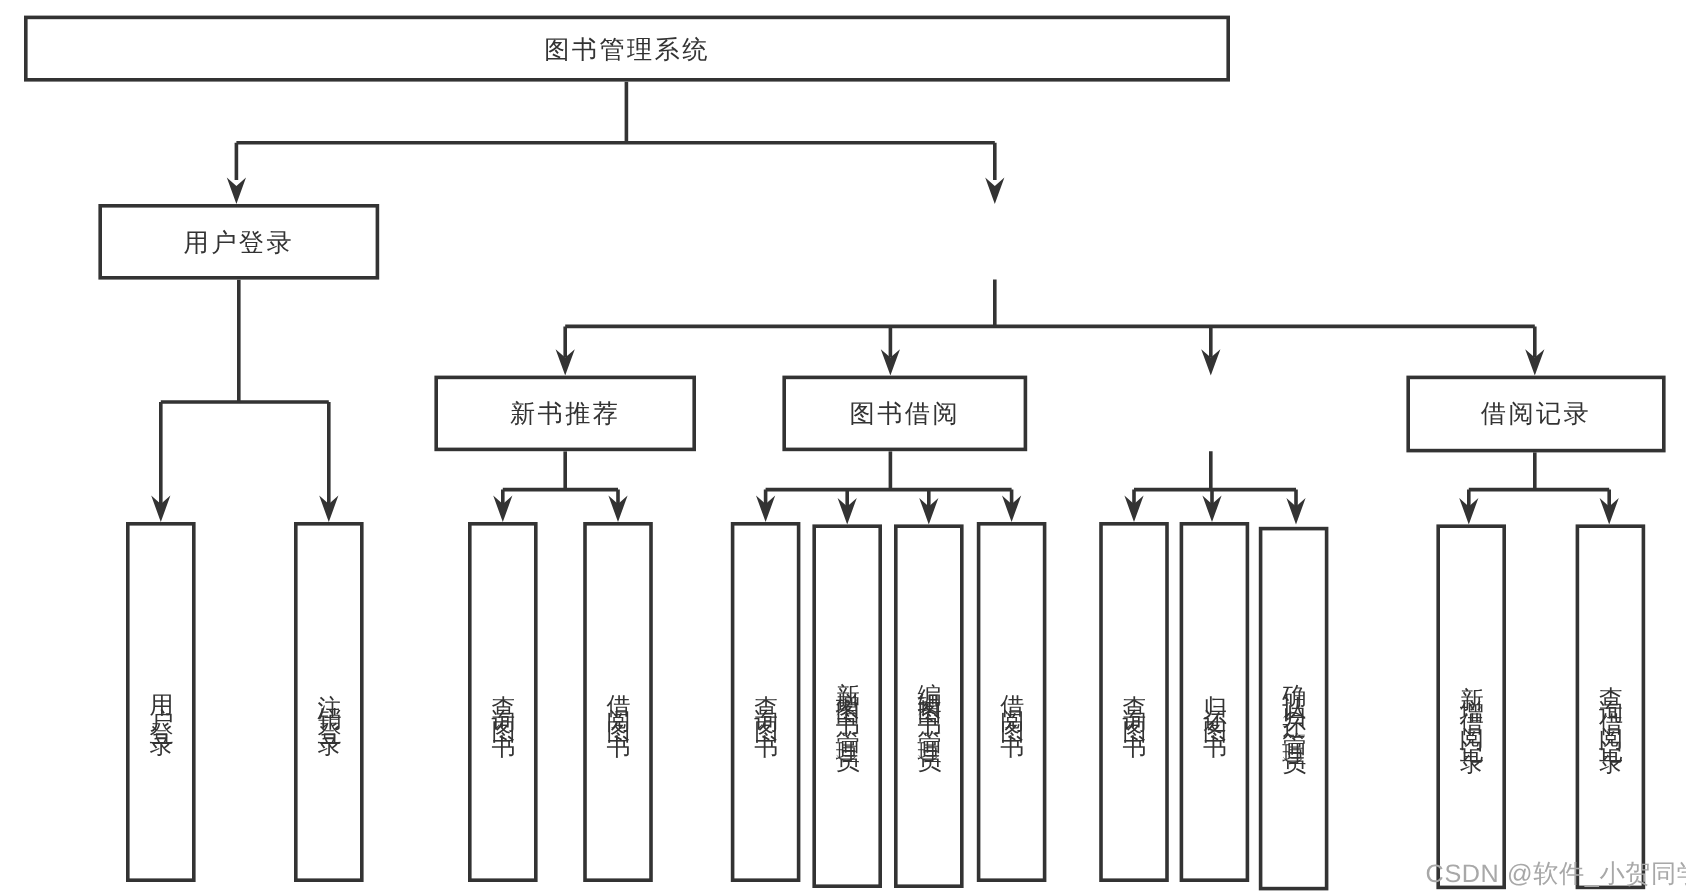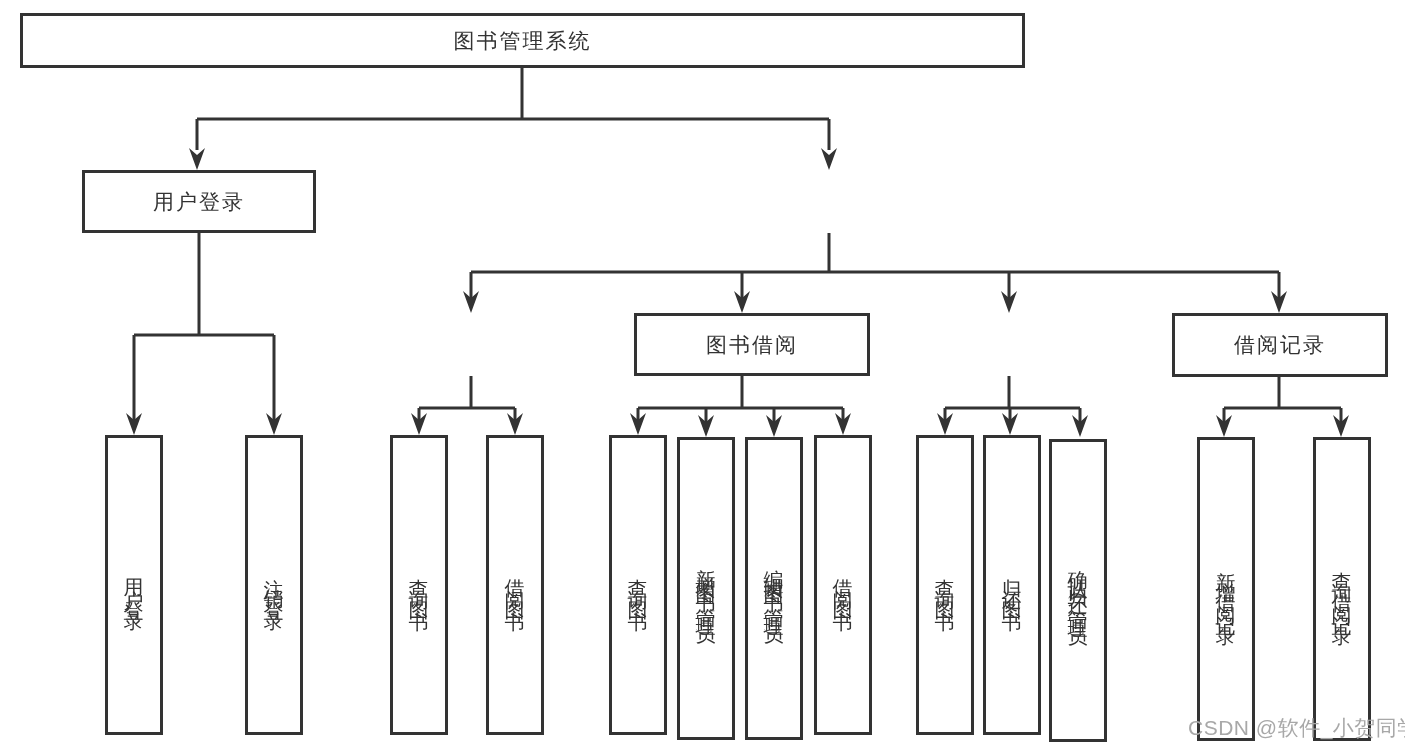--- a/index.html
+++ b/index.html
@@ -103,21 +103,22 @@
     <use href="#arrowhead" x="1010" y="435"></use>
     <use href="#arrowhead" x="1080" y="437"></use>
     <use href="#arrowhead" x="1224" y="437"></use>
     <use href="#arrowhead" x="1341" y="437"></use>
   </svg>
 
   <div class="node n-h" style="left:20px;top:13px;width:1005px;height:55px">图书管理系统</div>
 
   <div class="node n-h" style="left:82px;top:170px;width:234px;height:63px">用户登录</div>
 
-  <div class="node n-h" style="left:634px;top:313px;width:236px;height:63px">图书借阅</div>
+  <div class="node n-h" style="left:362px;top:313px;width:218px;height:63px">新书推荐</div>
+  <div class="node n-h" style="left:652px;top:313px;width:204px;height:63px">图书借阅</div>
   <div class="node n-h" style="left:1172px;top:313px;width:216px;height:64px">借阅记录</div>
 
   <div class="node n-v" style="left:105px;top:435px">用户登录</div>
   <div class="node n-v" style="left:245px;top:435px">注销登录</div>
 
   <div class="node n-v" style="left:390px;top:435px">查询图书</div>
   <div class="node n-v" style="left:486px;top:435px">借阅图书</div>
 
   <div class="node n-v" style="left:609px;top:435px">查询图书</div>
   <div class="node n-v long" style="left:677px;top:437px;height:303px">新增图书（管理员）</div>

